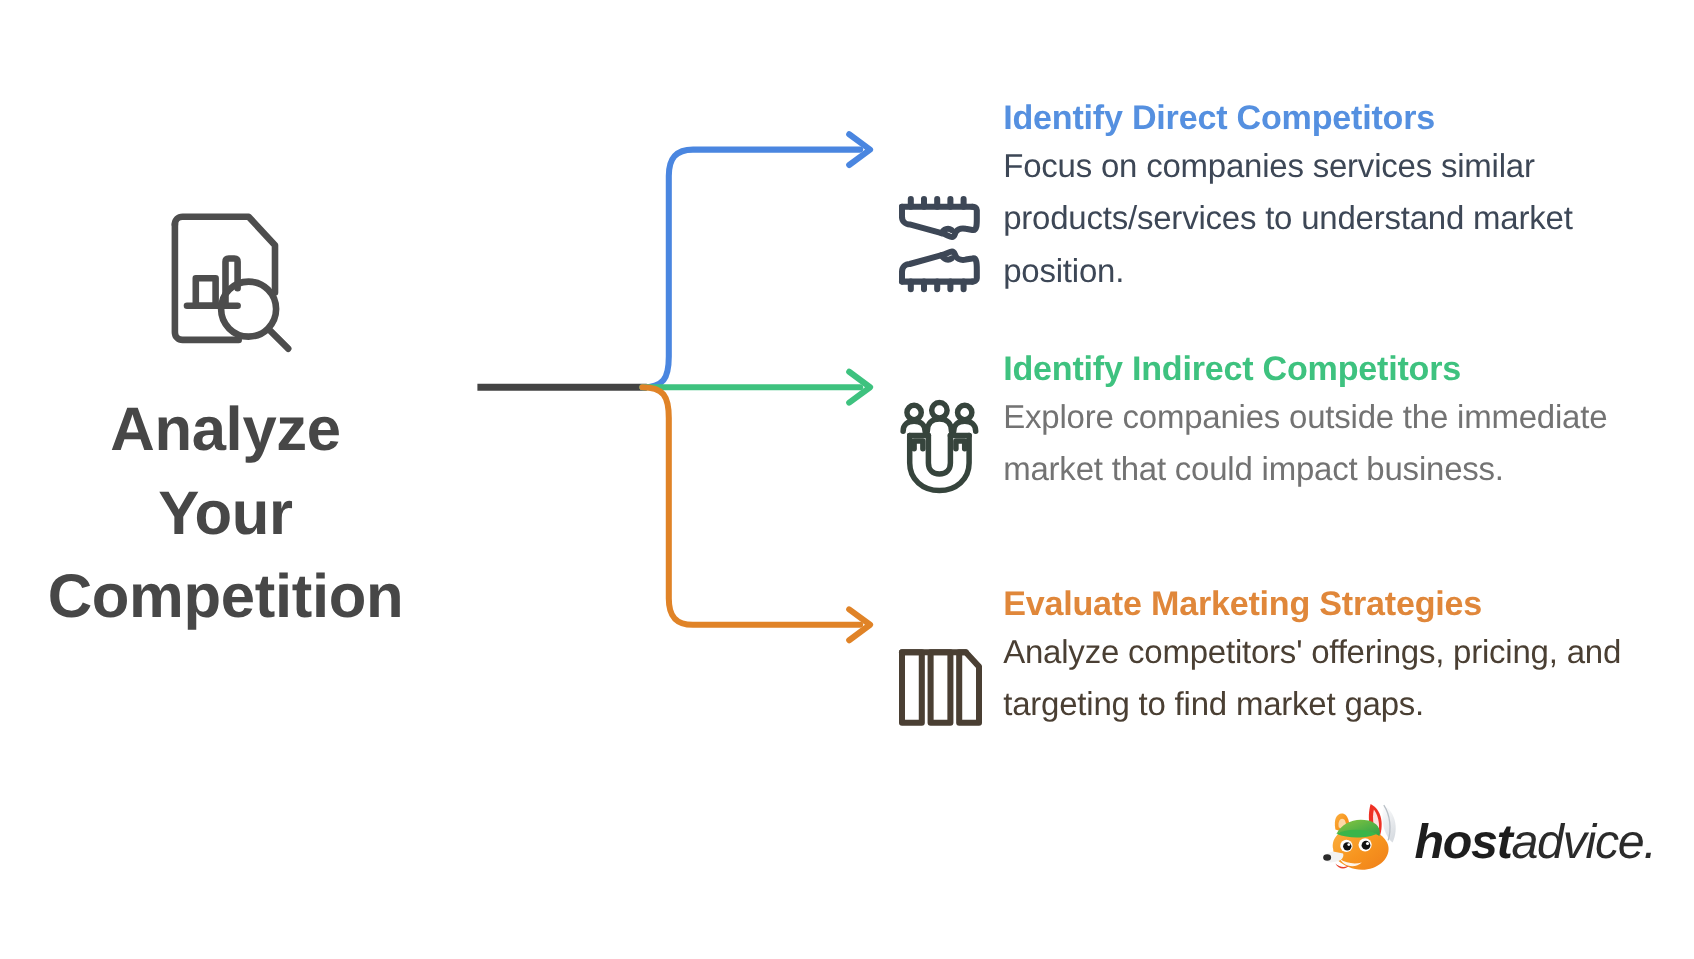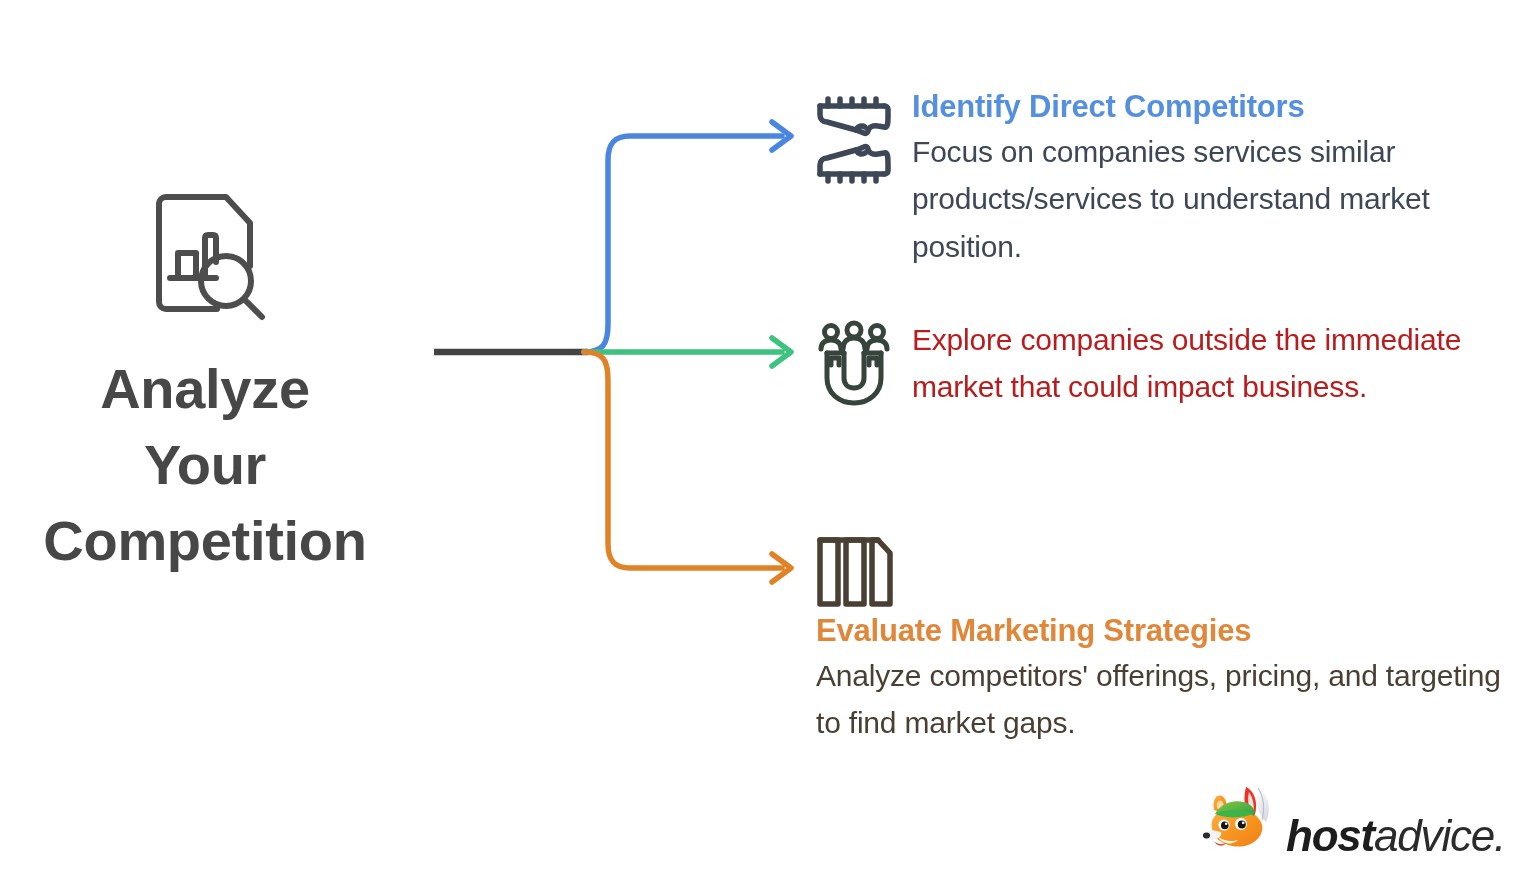--- a/index.html
+++ b/index.html
@@ -51,21 +51,21 @@
     top: 0;
     width: 1540px;
     height: 872px;
     pointer-events: none;
   }
 
   
   .branch {
     position: absolute;
     display: flex;
-    align-items: flex-start;
+    align-items: flex-end;
   }
   .branch-icon {
     flex: 0 0 auto;
     width: 96px;
     display: flex;
     justify-content: center;
     padding-top: 4px;
   }
   .branch-text {
     flex: 1 1 auto;
@@ -80,36 +80,36 @@
   }
   .branch-body {
     font-size: 30px;
     line-height: 1.58;
     letter-spacing: -0.2px;
     margin: 0;
   }
 
   #branch-1 { left: 806px; top: 88px;  width: 700px; }
   #branch-2 { left: 806px; top: 316px; width: 700px; }
-  #branch-3 { left: 806px; top: 530px; width: 700px; flex-direction: column; }
+  #branch-3 { left: 806px; top: 530px; width: 700px; }
 
   #branch-1 .branch-heading { color: #5590e0; }
   #branch-1 .branch-body    { color: #3d4756; }
   #branch-2 .branch-heading { color: #3ec27f; }
-  #branch-2 .branch-body    { color: #b91c1c; }
+  #branch-2 .branch-body    { color: #737373; }
   #branch-3 .branch-heading { color: #e0873a; }
   #branch-3 .branch-body    { color: #4a3f33; }
 
   
   #logo {
     position: absolute;
     left: 1202px;
-    top: 784px;
+    top: 728px;
     display: flex;
-    align-items: flex-end;
+    align-items: center;
   }
   #logo-wordmark {
     font-size: 44px;
     font-style: italic;
     letter-spacing: -1.2px;
     margin-left: 8px;
     white-space: nowrap;
     line-height: 1;
   }
   #logo-word-host {
@@ -198,20 +198,21 @@
 
           <path d="M30 33 L30 58 C30 64 34 68 40 68 C46 68 50 64 50 58 L50 33"></path>
 
           <path d="M13 33 L30 33 M50 33 L67 33"></path>
           <path d="M17 38 L25 38 M17 38 L17 45 M25 38 L25 45"></path>
           <path d="M55 38 L63 38 M55 38 L55 45 M63 38 L63 45"></path>
         </g>
       </svg>
     </div>
     <div class="branch-text">
+      <p class="branch-heading">Identify Indirect Competitors</p>
       <p class="branch-body">Explore companies outside the immediate market that could impact business.</p>
     </div>
   </div>
 
   <div class="branch" id="branch-3">
     <div class="branch-icon">
       <svg width="84" height="78" viewBox="0 0 84 78" fill="none" xmlns="http://www.w3.org/2000/svg">
         <g stroke="#4a3f33" stroke-width="5.5" stroke-linecap="round" stroke-linejoin="round" fill="none">
 
           <path d="M8 6 L8 70 L26 70 L26 6 Z"></path>

